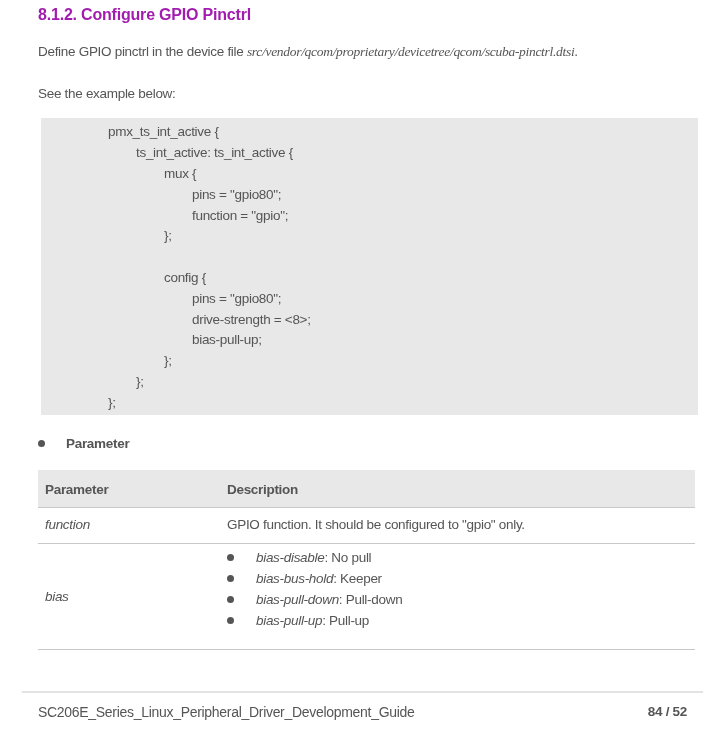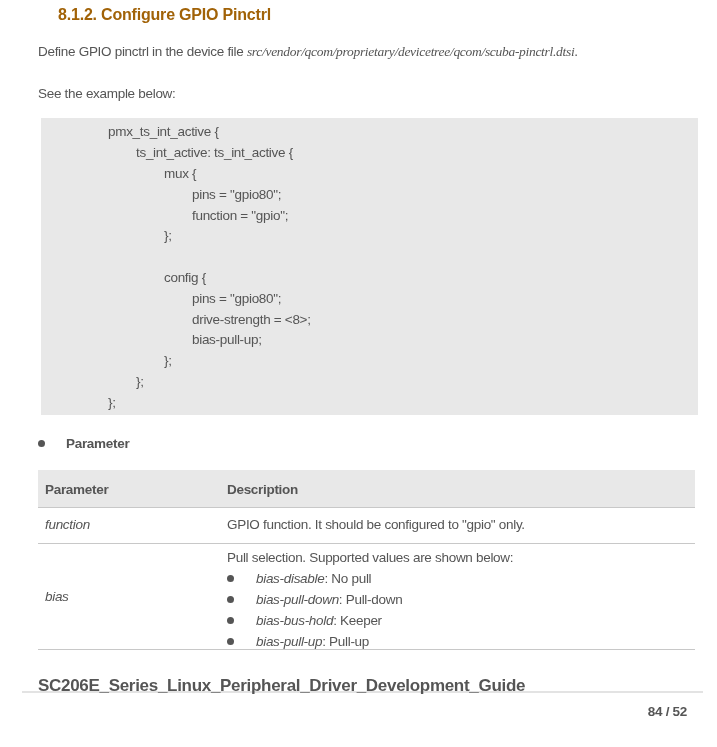--- a/index.html
+++ b/index.html
@@ -14,23 +14,22 @@
       overflow: hidden;
       font-family: "Liberation Sans", sans-serif;
       color: #555555;
     }
     .heading {
       position: absolute;
       left: 38px;
       top: 6px;
       font-size: 16px;
       font-weight: bold;
-      color: #a16207;
+      color: #a21caf;
       letter-spacing: -0.2px;
-      margin-left: 20px;
     }
     .para {
       position: absolute;
       left: 38px;
       font-size: 13.5px;
       color: #555555;
       letter-spacing: -0.3px;
       white-space: nowrap;
     }
     .para em { font-style: italic; font-family: Liberation Serif, serif; }
@@ -118,23 +117,23 @@
       position: absolute;
       left: 22px;
       top: 691px;
       width: 681px;
       height: 2px;
       background: #e3e3e3;
     }
     .footer-title {
       position: absolute;
       left: 38px;
-      top: 676px;
-      font-size: 17px;
-      font-weight: bold;
+      top: 704px;
+      font-size: 14px;
+      font-weight: normal;
       color: #555555;
       letter-spacing: -0.3px;
     }
     .footer-page {
       position: absolute;
       right: 30px;
       top: 704px;
       font-size: 13.5px;
       font-weight: bold;
       color: #555555;
@@ -177,35 +176,34 @@
     <span class="col1">Parameter</span>
     <span class="col2">Description</span>
   </div>
   <div class="trow r1">
     <span class="col1"><em>function</em></span>
     <span class="col2">GPIO function. It should be configured to "gpio" only.</span>
   </div>
   <div class="trow r2">
     <span class="col1"><em>bias</em></span>
     <div class="desc2">
-      <div class="intro">Pull selection. Supported values are shown below:</div>
       <div class="li">
         <span class="dot"></span>
         <em>bias-disable</em>
           <span>: No pull</span>
       </div>
       <div class="li">
         <span class="dot"></span>
+        <em>bias-bus-hold</em>
+          <span>: Keeper</span>
+      </div>
+      <div class="li">
+        <span class="dot"></span>
         <em>bias-pull-down</em>
           <span>: Pull-down</span>
-      </div>
-      <div class="li">
-        <span class="dot"></span>
-        <em>bias-bus-hold</em>
-          <span>: Keeper</span>
       </div>
       <div class="li">
         <span class="dot"></span>
         <em>bias-pull-up</em>
           <span>: Pull-up</span>
       </div>
     </div>
   </div>
 </div>
 

